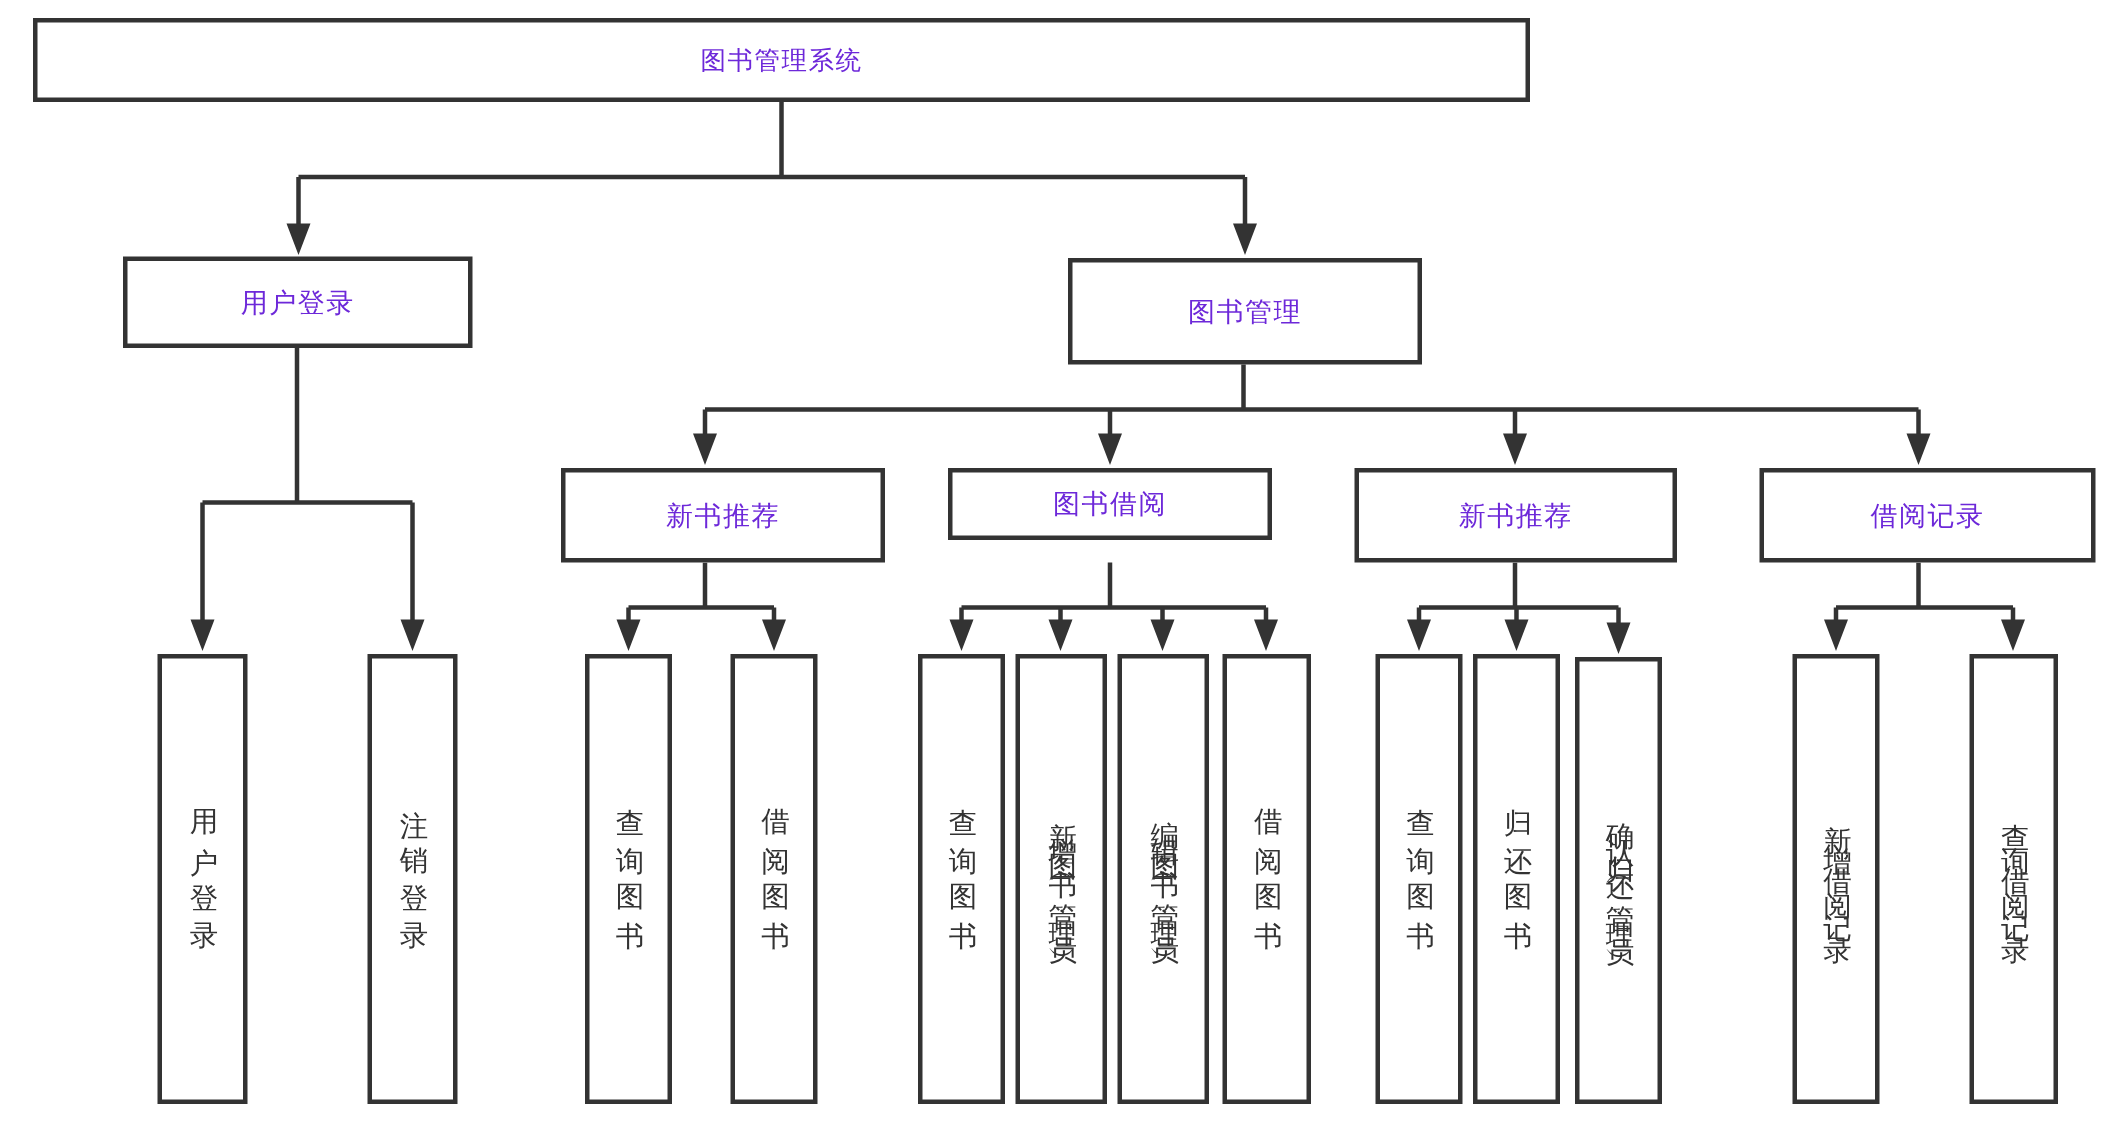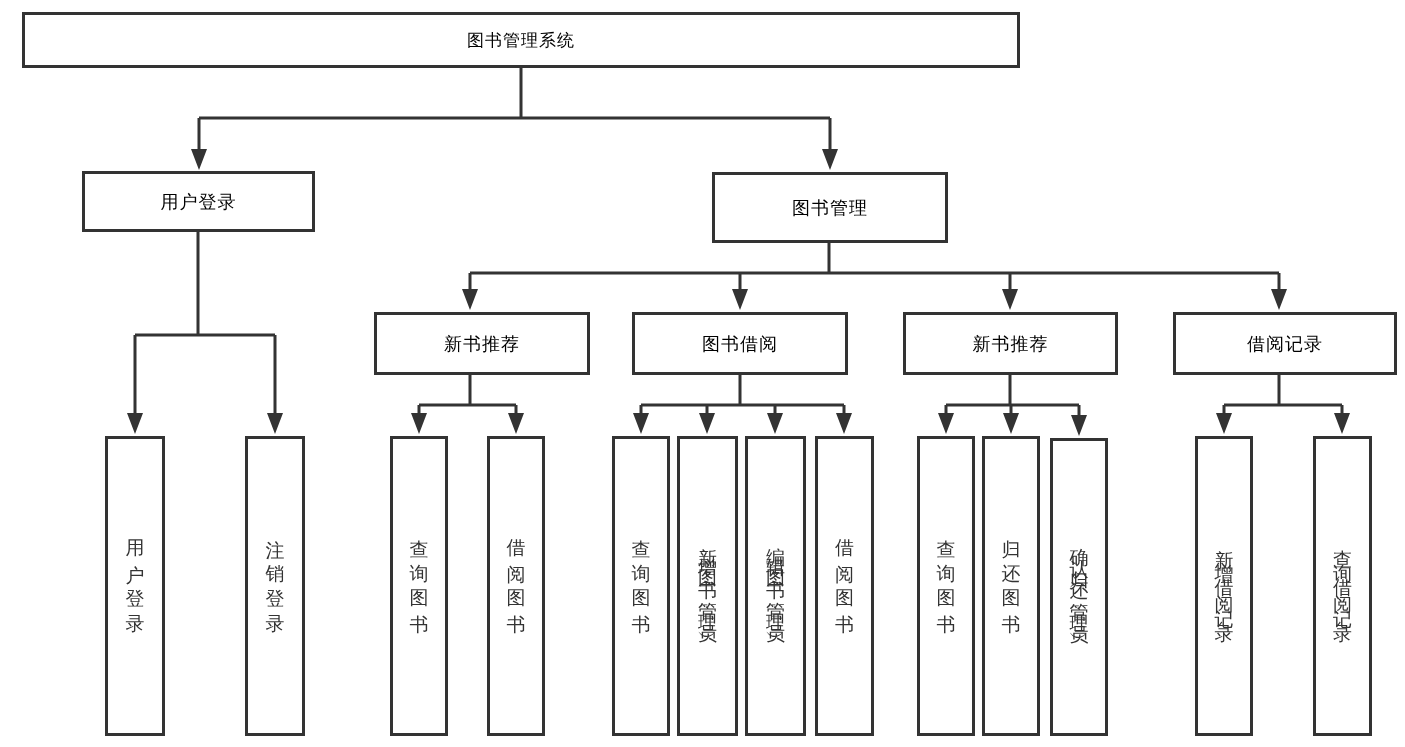--- a/index.html
+++ b/index.html
@@ -4,21 +4,21 @@
 <style>
   html,body{margin:0;padding:0;background:#fff;}
   #stage{
     position:relative;width:1405px;height:747px;background:#ffffff;overflow:hidden;
     font-family:"Liberation Sans","DejaVu Sans",sans-serif;color:#333333;
   }
   #connectors{position:absolute;left:0;top:0;width:1405px;height:747px;}
   .box{
     position:absolute;box-sizing:border-box;border:3px solid #333333;background:#ffffff;
     display:flex;align-items:center;justify-content:center;
-    font-size:18px;color:#000000;z-index:2;letter-spacing:1px;
+    font-size:18px;color:#6d28d9;z-index:2;letter-spacing:1px;
   }
   .root{font-size:17px;}
   .leaf{
     position:absolute;box-sizing:border-box;border:3px solid #333333;background:#ffffff;
     display:flex;align-items:center;justify-content:center;
     writing-mode:vertical-rl;text-orientation:mixed;
     font-size:19px;color:#333333;z-index:2;
   }
   .leaf span{display:block;}
   .ls4{letter-spacing:25px;transform:translateY(-12px);}
@@ -52,21 +52,21 @@
              M938 413H954L946 434Z M1003 413H1019L1011 434Z M1071 415H1087L1079 436Z
              M1216 413H1232L1224 434Z M1334 413H1350L1342 434Z" fill="#333333" stroke="none"></path>
   </svg>
 
   <div class="box root" style="left:22px;top:12px;width:998px;height:56px;">图书管理系统</div>
 
   <div class="box" style="left:82px;top:171px;width:233px;height:61px;">用户登录</div>
   <div class="box" style="left:712px;top:172px;width:236px;height:71px;">图书管理</div>
 
   <div class="box" style="left:374px;top:312px;width:216px;height:63px;">新书推荐</div>
-  <div class="box" style="left:632px;top:312px;width:216px;height:63px;">图书借阅</div>
+  <div class="box" style="left:632px;top:312px;width:216px;height:48px;">图书借阅</div>
   <div class="box" style="left:903px;top:312px;width:215px;height:63px;">新书推荐</div>
   <div class="box" style="left:1173px;top:312px;width:224px;height:63px;">借阅记录</div>
 
   <div class="leaf" style="left:105px;top:436px;width:60px;height:300px;">
     <span class="ls4">用户登录</span>
   </div>
   <div class="leaf" style="left:245px;top:436px;width:60px;height:300px;">
     <span class="ls4">注销登录</span>
   </div>
 

